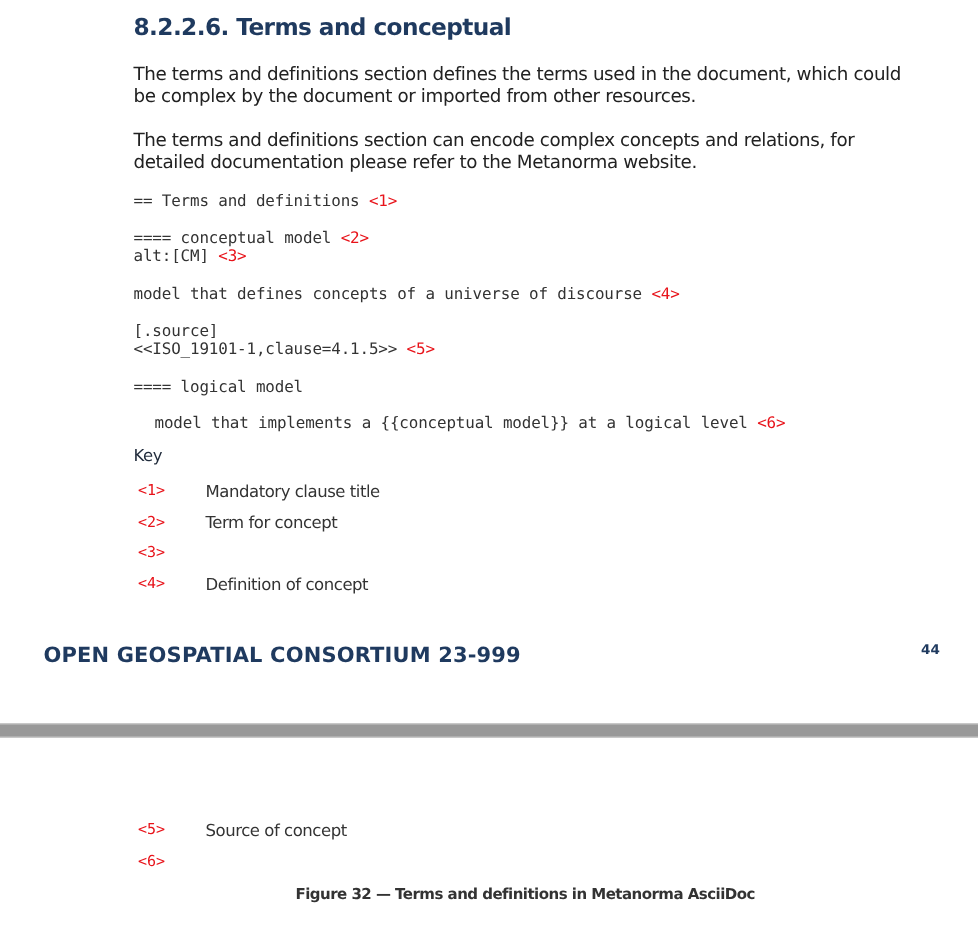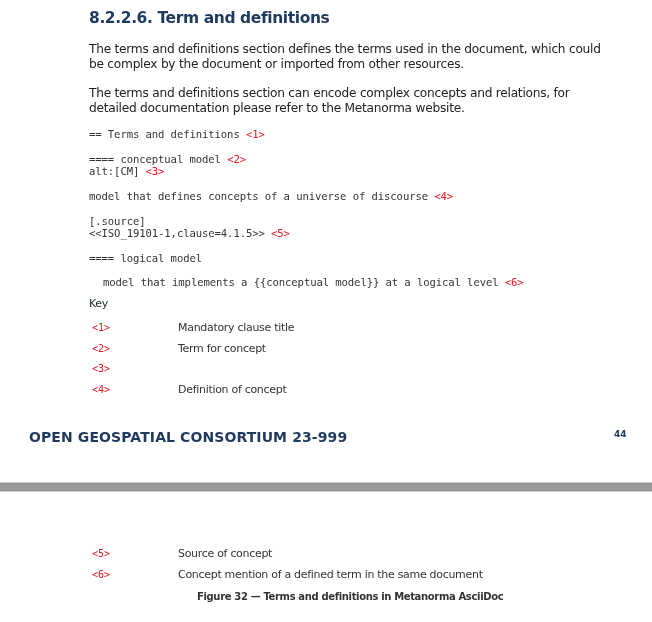--- a/index.html
+++ b/index.html
@@ -9,32 +9,32 @@
   .heading { left: 89px; top: 9px; font-size: 15.5px; font-weight: bold; color: #1f3a5f;
              letter-spacing: -0.4px; font-family: "DejaVu Sans", sans-serif; }
   .para { left: 89px; width: 520px; font-size: 12.2px; line-height: 15px; color: #222;
           letter-spacing: -0.25px; }
   .code { left: 89px; font-family: "DejaVu Sans Mono", monospace; font-size: 10.6px;
           line-height: 12px; color: #333; white-space: pre; letter-spacing: -0.1px; }
   .callout { color: #e8131a; }
   .key-label { left: 89px; font-size: 11px; color: #1f2a3a; letter-spacing: -0.3px; }
   .key-row { left: 92px; font-size: 11px; height: 14px; display: flex; align-items: center; }
   .key-num { width: 45px; color: #e8131a; font-family: "DejaVu Sans Mono", monospace; font-size: 10px; }
-  .key-text { color: #333; letter-spacing: -0.3px; margin-left: 41px; }
+  .key-text { color: #333; letter-spacing: -0.3px; }
   .footer-left { left: 29px; top: 429px; font-size: 14px; font-weight: bold; color: #1f3a5f; letter-spacing: 0.1px; }
   .footer-right { left: 614px; top: 429px; font-size: 9px; font-weight: bold; color: #1f3a5f; }
   .separator { left: 0; top: 482px; width: 652px; height: 10px; background: #999999;
                border-top: 1px solid #c8c8c8; border-bottom: 1px solid #c8c8c8; box-sizing: border-box; }
   .caption { left: 197px; top: 591px; font-size: 10px; font-weight: bold; color: #333; letter-spacing: -0.35px; }
 </style>
 </head>
 <body>
 
 <div>
-  <div class="abs heading">8.2.2.6. Term and definitions</div>
+  <div class="abs heading">8.2.2.6. Terms and conceptual</div>
 
   <div class="abs para" style="top:42px;">The terms and definitions section defines the terms used in the document, which could be complex by the document or imported from other resources.</div>
   <div class="abs para" style="top:86px;">The terms and definitions section can encode complex concepts and relations, for detailed documentation please refer to the Metanorma website.</div>
 
   <div>
     <div class="abs code" style="top:128px;"><span>== Terms and definitions </span><span class="callout">&lt;1&gt;</span></div>
     <div class="abs code" style="top:153px;"><span>==== conceptual model </span><span class="callout">&lt;2&gt;</span></div>
     <div class="abs code" style="top:165px;"><span>alt:[CM] </span><span class="callout">&lt;3&gt;</span></div>
     <div class="abs code" style="top:190px;"><span>model that defines concepts of a universe of discourse </span><span class="callout">&lt;4&gt;</span></div>
     <div class="abs code" style="top:215px;"><span>[.source]</span></div>
@@ -67,16 +67,15 @@
 
 <div class="abs separator"></div>
 
 <div>
   <div class="abs key-row" style="top:546px;">
     <span class="key-num">&lt;5&gt;</span>
     <span class="key-text">Source of concept</span>
   </div>
   <div class="abs key-row" style="top:567px;">
     <span class="key-num">&lt;6&gt;</span>
-    <span class="key-text">Concept mention of a defined term in the same document</span>
   </div>
   <div class="abs caption">Figure 32 — Terms and definitions in Metanorma AsciiDoc</div>
 </div>
 
 </body></html>

